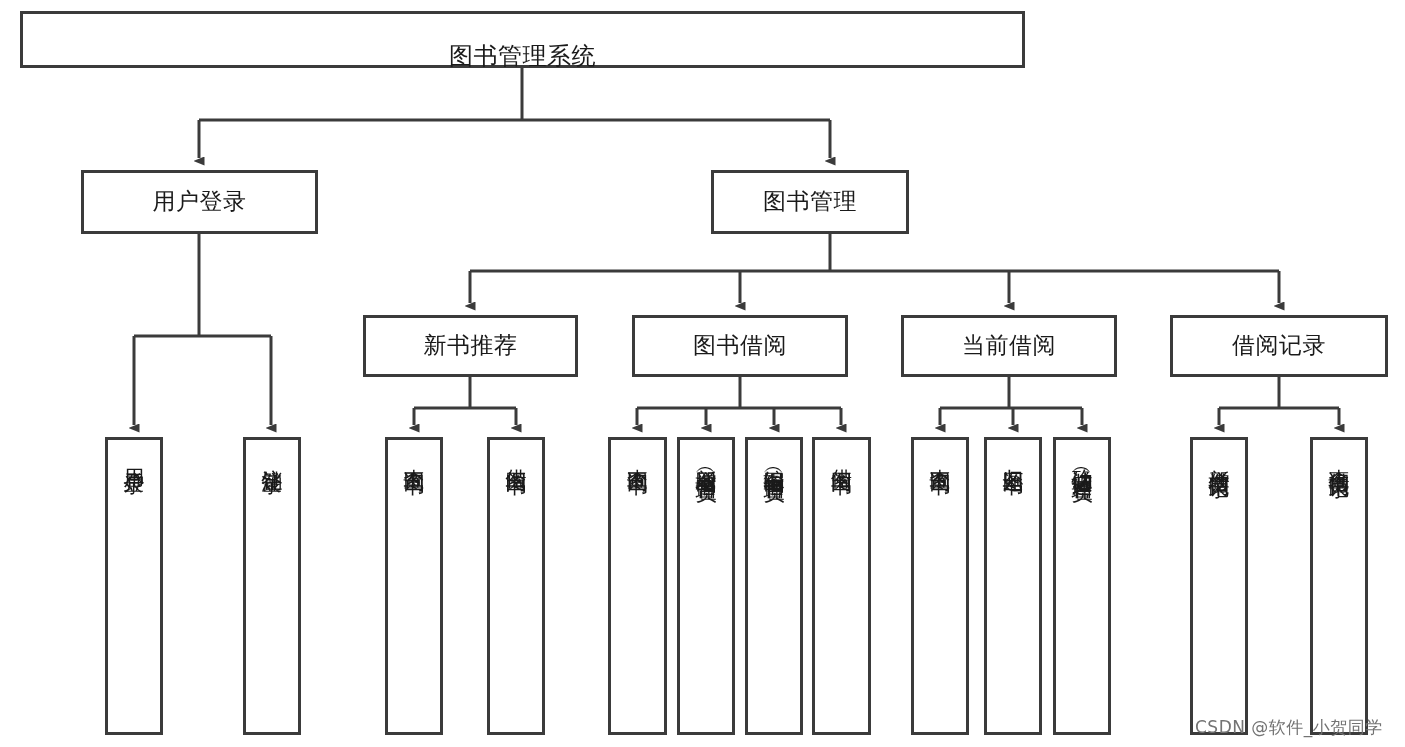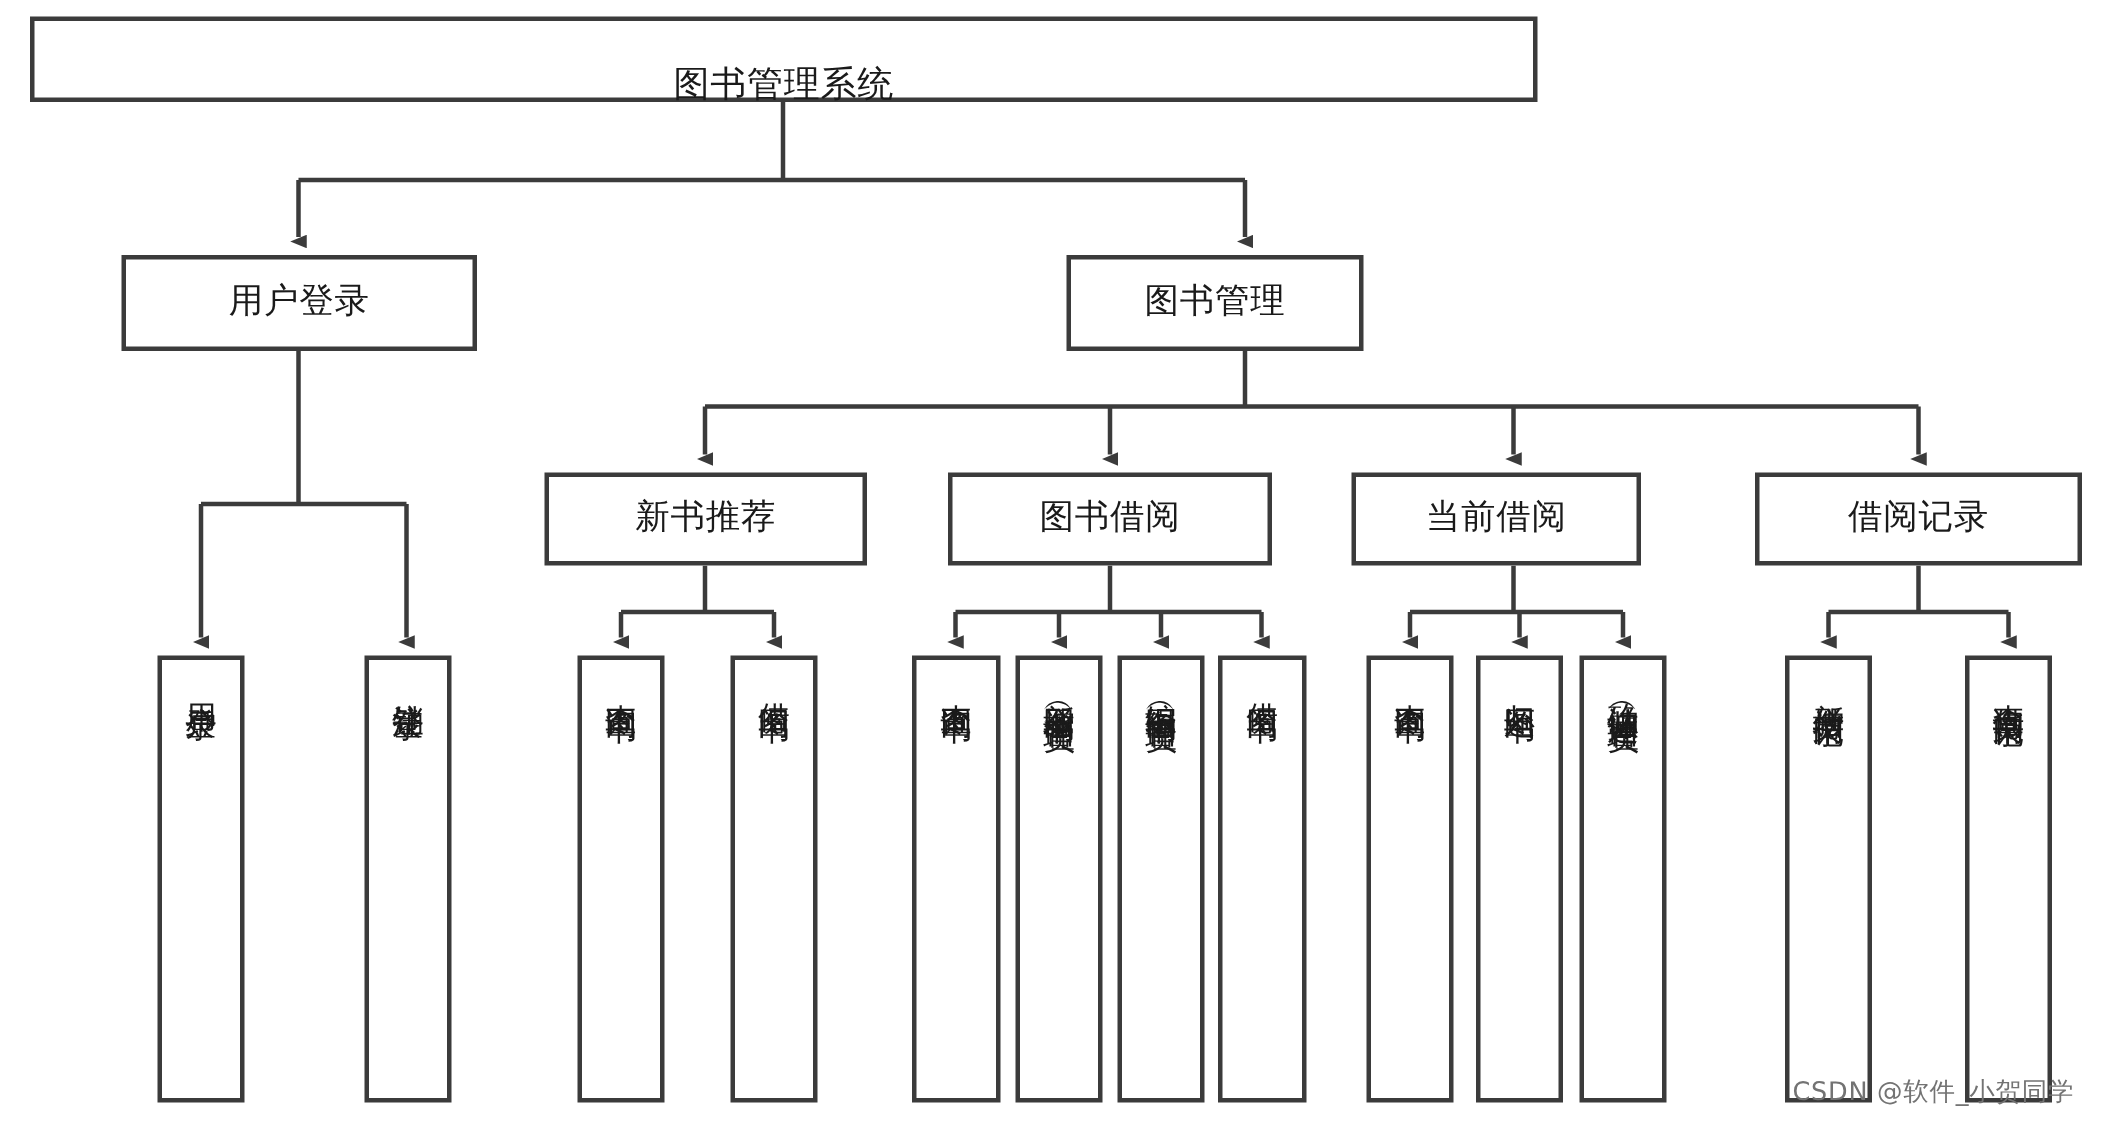--- a/index.html
+++ b/index.html
@@ -134,21 +134,21 @@
   <div class="node horiz" style="left: 711px; top: 170px; width: 198px; height: 64px;">
     <span class="label">图书管理</span>
   </div>
 
   <div class="node horiz" style="left: 363px; top: 315px; width: 215px; height: 62px;">
     <span class="label">新书推荐</span>
   </div>
   <div class="node horiz" style="left: 632px; top: 315px; width: 216px; height: 62px;">
     <span class="label">图书借阅</span>
   </div>
-  <div class="node horiz" style="left: 901px; top: 315px; width: 193px; height: 62px;">
+  <div class="node horiz" style="left: 901px; top: 315px; width: 216px; height: 62px;">
     <span class="label">当前借阅</span>
   </div>
   <div class="node horiz" style="left: 1170px; top: 315px; width: 218px; height: 62px;">
     <span class="label">借阅记录</span>
   </div>
 
   <div class="node vert" style="left: 105px; top: 437px; width: 58px; height: 298px;">
     <span class="label">用户登录</span>
   </div>
   <div class="node vert" style="left: 243px; top: 437px; width: 58px; height: 298px;">

